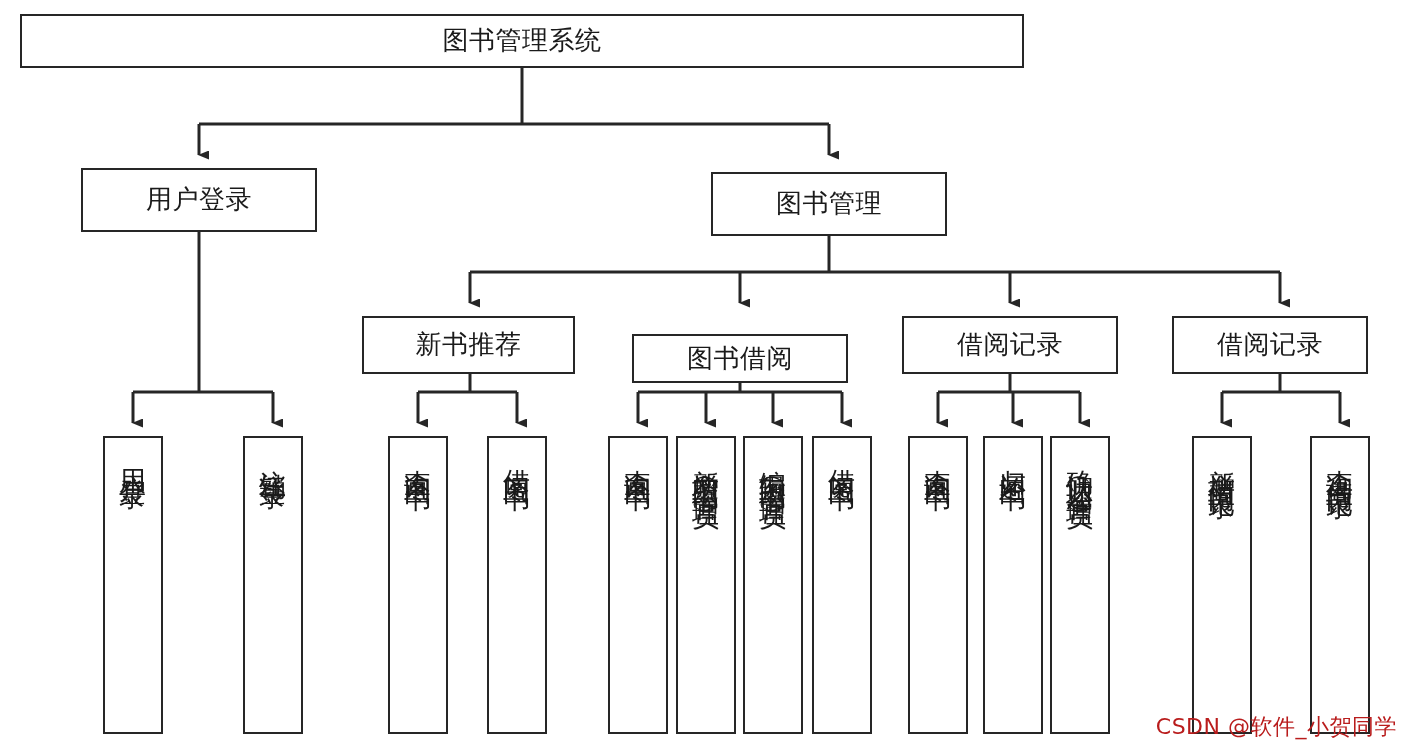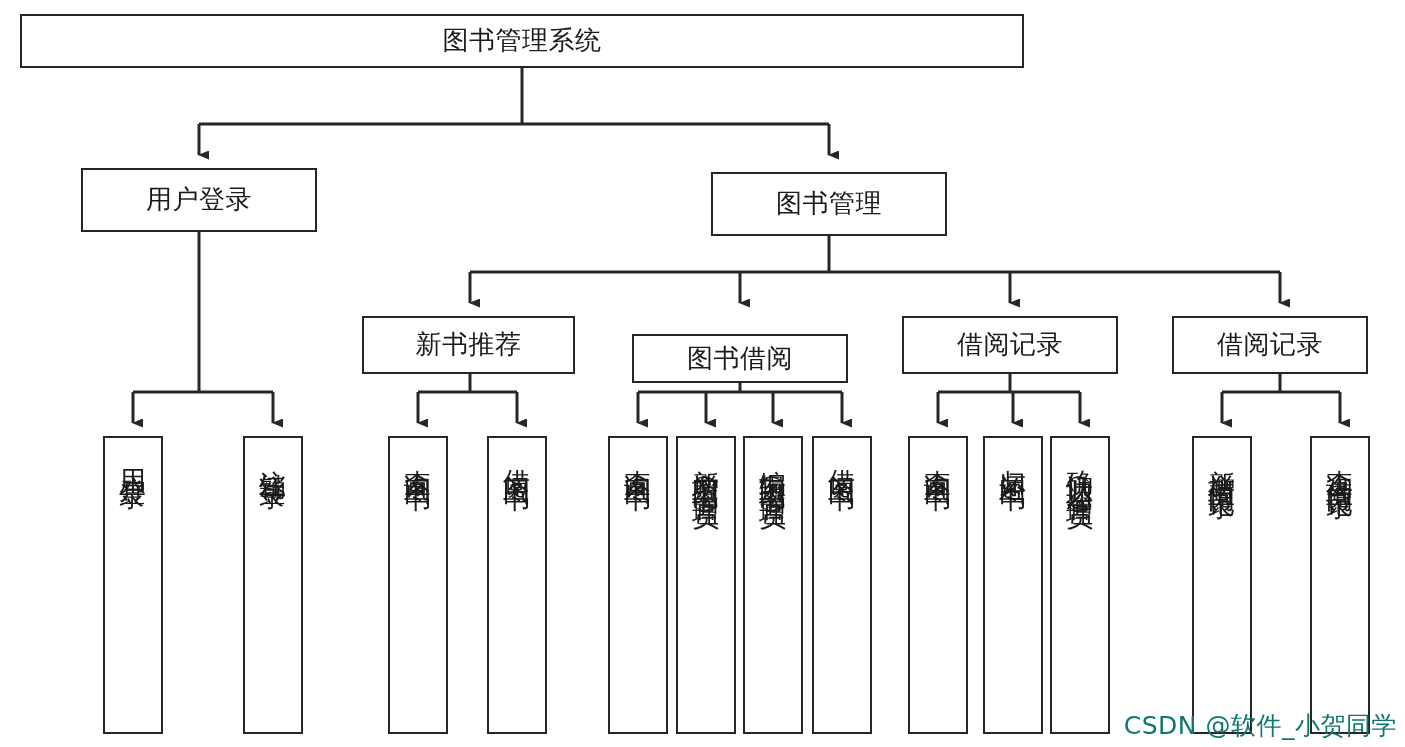--- a/index.html
+++ b/index.html
@@ -58,22 +58,22 @@
     text-orientation: upright;
     font-size: 27px;
     letter-spacing: 5px;
     line-height: 1;
     white-space: nowrap;
   }
   #watermark {
     position: absolute;
     right: 8px;
     bottom: 5px;
-    font-size: 25px;
-    color: #0f766e;
+    font-size: 22px;
+    color: #b91c1c;
     letter-spacing: 0.5px;
     z-index: 5;
     white-space: nowrap;
     font-family: "DejaVu Sans", "Liberation Sans", sans-serif;
   }
 </style>
 </head>
 <body>
 
 <div id="canvas">

